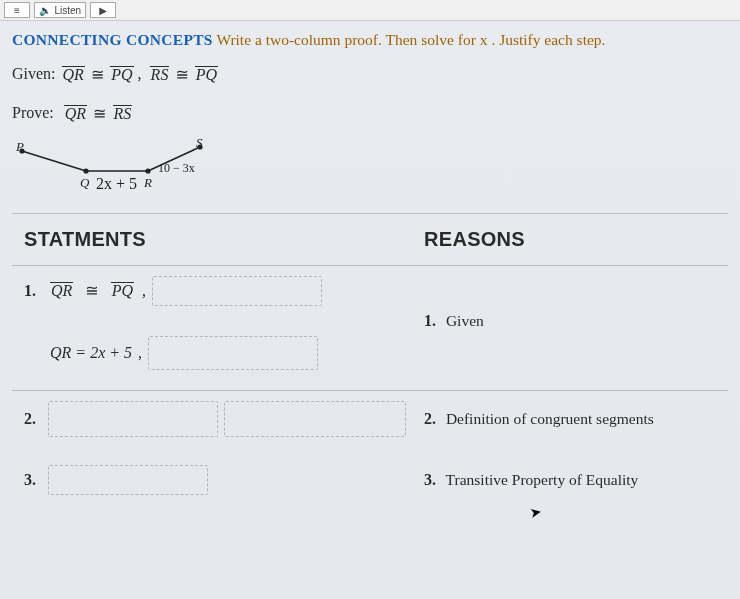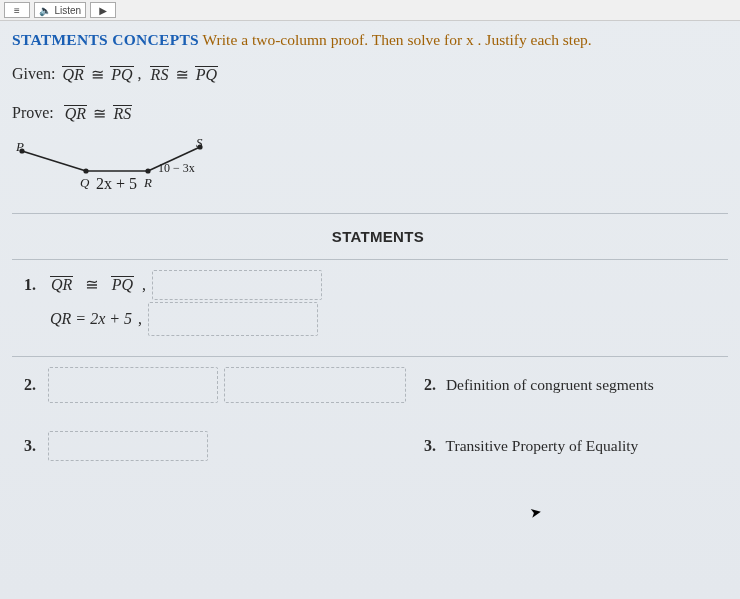--- a/index.html
+++ b/index.html
@@ -80,23 +80,22 @@
     }
     .header-row {
       display: flex;
       padding: 14px 12px;
     }
     .col-l { width: 400px; }
     .col-r { flex: 1; }
     .colhead {
       font-family: Arial, Helvetica, sans-serif;
       font-weight: bold;
-      font-size: 15px;
+      font-size: 20px;
       letter-spacing: 0.3px;
-      text-align: right;
     }
     .cell-row {
       display: flex;
       align-items: center;
       padding: 10px 12px;
     }
     .stmt-block { width: 400px; display: flex; align-items: center; flex-wrap: wrap; gap: 6px;}
     .reason-block { flex: 1; font-size: 15.5px; }
     .num { font-weight: bold; font-size: 16px; margin-right: 6px; }
     .blank {
@@ -129,21 +128,21 @@
   <div class="tool-btn" style="width:auto;padding:0 4px;gap:3px;">
     <span>🔈</span>
     <span>Listen</span>
   </div>
   <div class="tool-btn">▶</div>
 </div>
 
 <div class="content">
 
   <div class="heading-line">
-    <span class="cc">STATMENTS CONCEPTS</span>
+    <span class="cc">CONNECTING CONCEPTS</span>
     <span class="instr">Write a two-column proof. Then solve for x . Justify each step.</span>
   </div>
 
   <div class="mathrow">
     <span>Given:</span>&nbsp;
     <span class="seg">QR</span>
     <span class="cong">≅</span>
     <span class="seg">PQ</span>
     <span class="comma">,</span>
     <span class="seg">RS</span>
@@ -173,35 +172,43 @@
     <span class="d-label" style="left:130px; top:38px;">R</span>
     <span class="d-label" style="left:182px; top:-2px;">S</span>
     <span class="d-label" style="left:82px; top:38px; font-style:normal; font-size:16px;">2x + 5</span>
     <span class="d-label" style="left:144px; top:24px; font-style:normal; font-size:12px;">10 − 3x</span>
   </div>
 
   <div class="proof">
     <hr class="hr">
     <div class="header-row">
       <div class="col-l colhead">STATMENTS</div>
+      <div class="col-r colhead">REASONS</div>
     </div>
     <hr class="hr">
 
     <div class="cell-row" style="padding-bottom:2px;">
       <div class="stmt-block">
         <span class="num">1.</span>
         <span class="seg">QR</span>
         <span class="cong">≅</span>
         <span class="seg">PQ</span>
         <span>,</span>
         <span class="blank w-long"></span>
       </div>
       <div class="reason-block"></div>
     </div>
 
+    <div class="cell-row given-row">
+      <div class="stmt-block"></div>
+      <div class="reason-block">
+        <span class="num">1.</span>
+        <span>Given</span>
+      </div>
+    </div>
 
     <div class="cell-row" style="padding-top:0;">
       <div class="stmt-block" style="padding-left:26px;">
         <span class="italic">QR = 2x + 5</span>
         <span>,</span>
         <span class="blank w-mid" style="height:34px;"></span>
       </div>
       <div class="reason-block"></div>
     </div>
 

